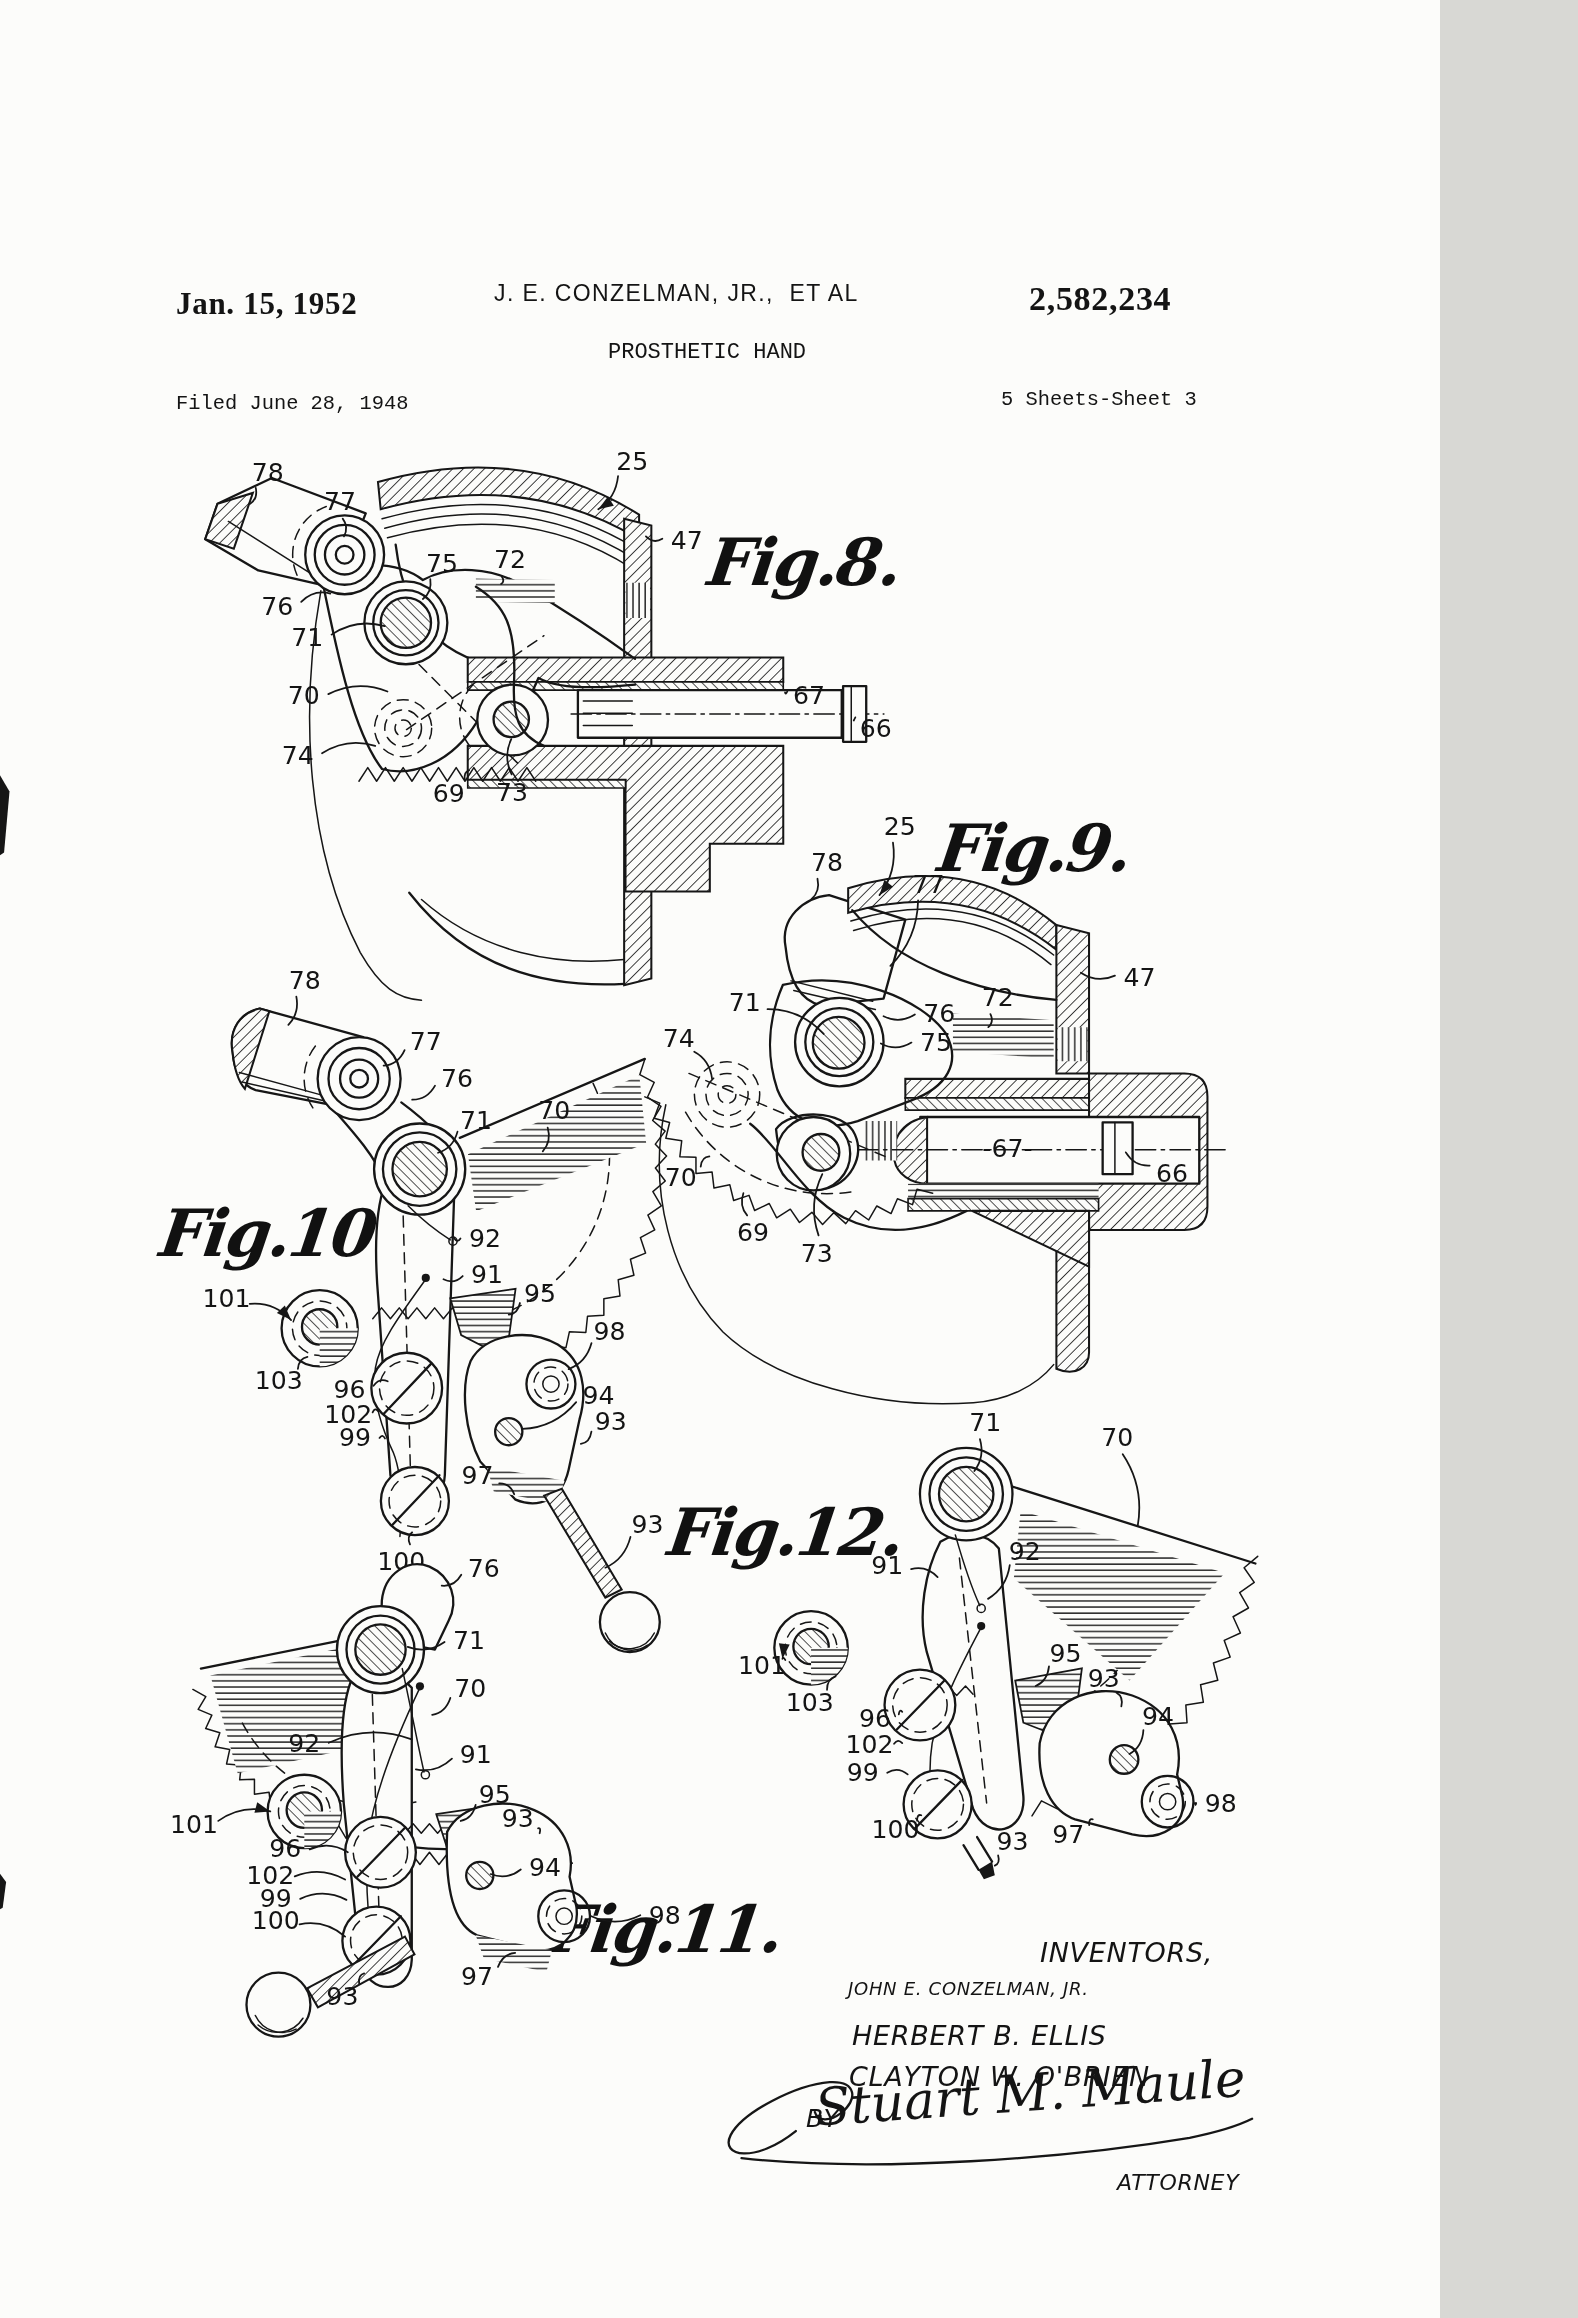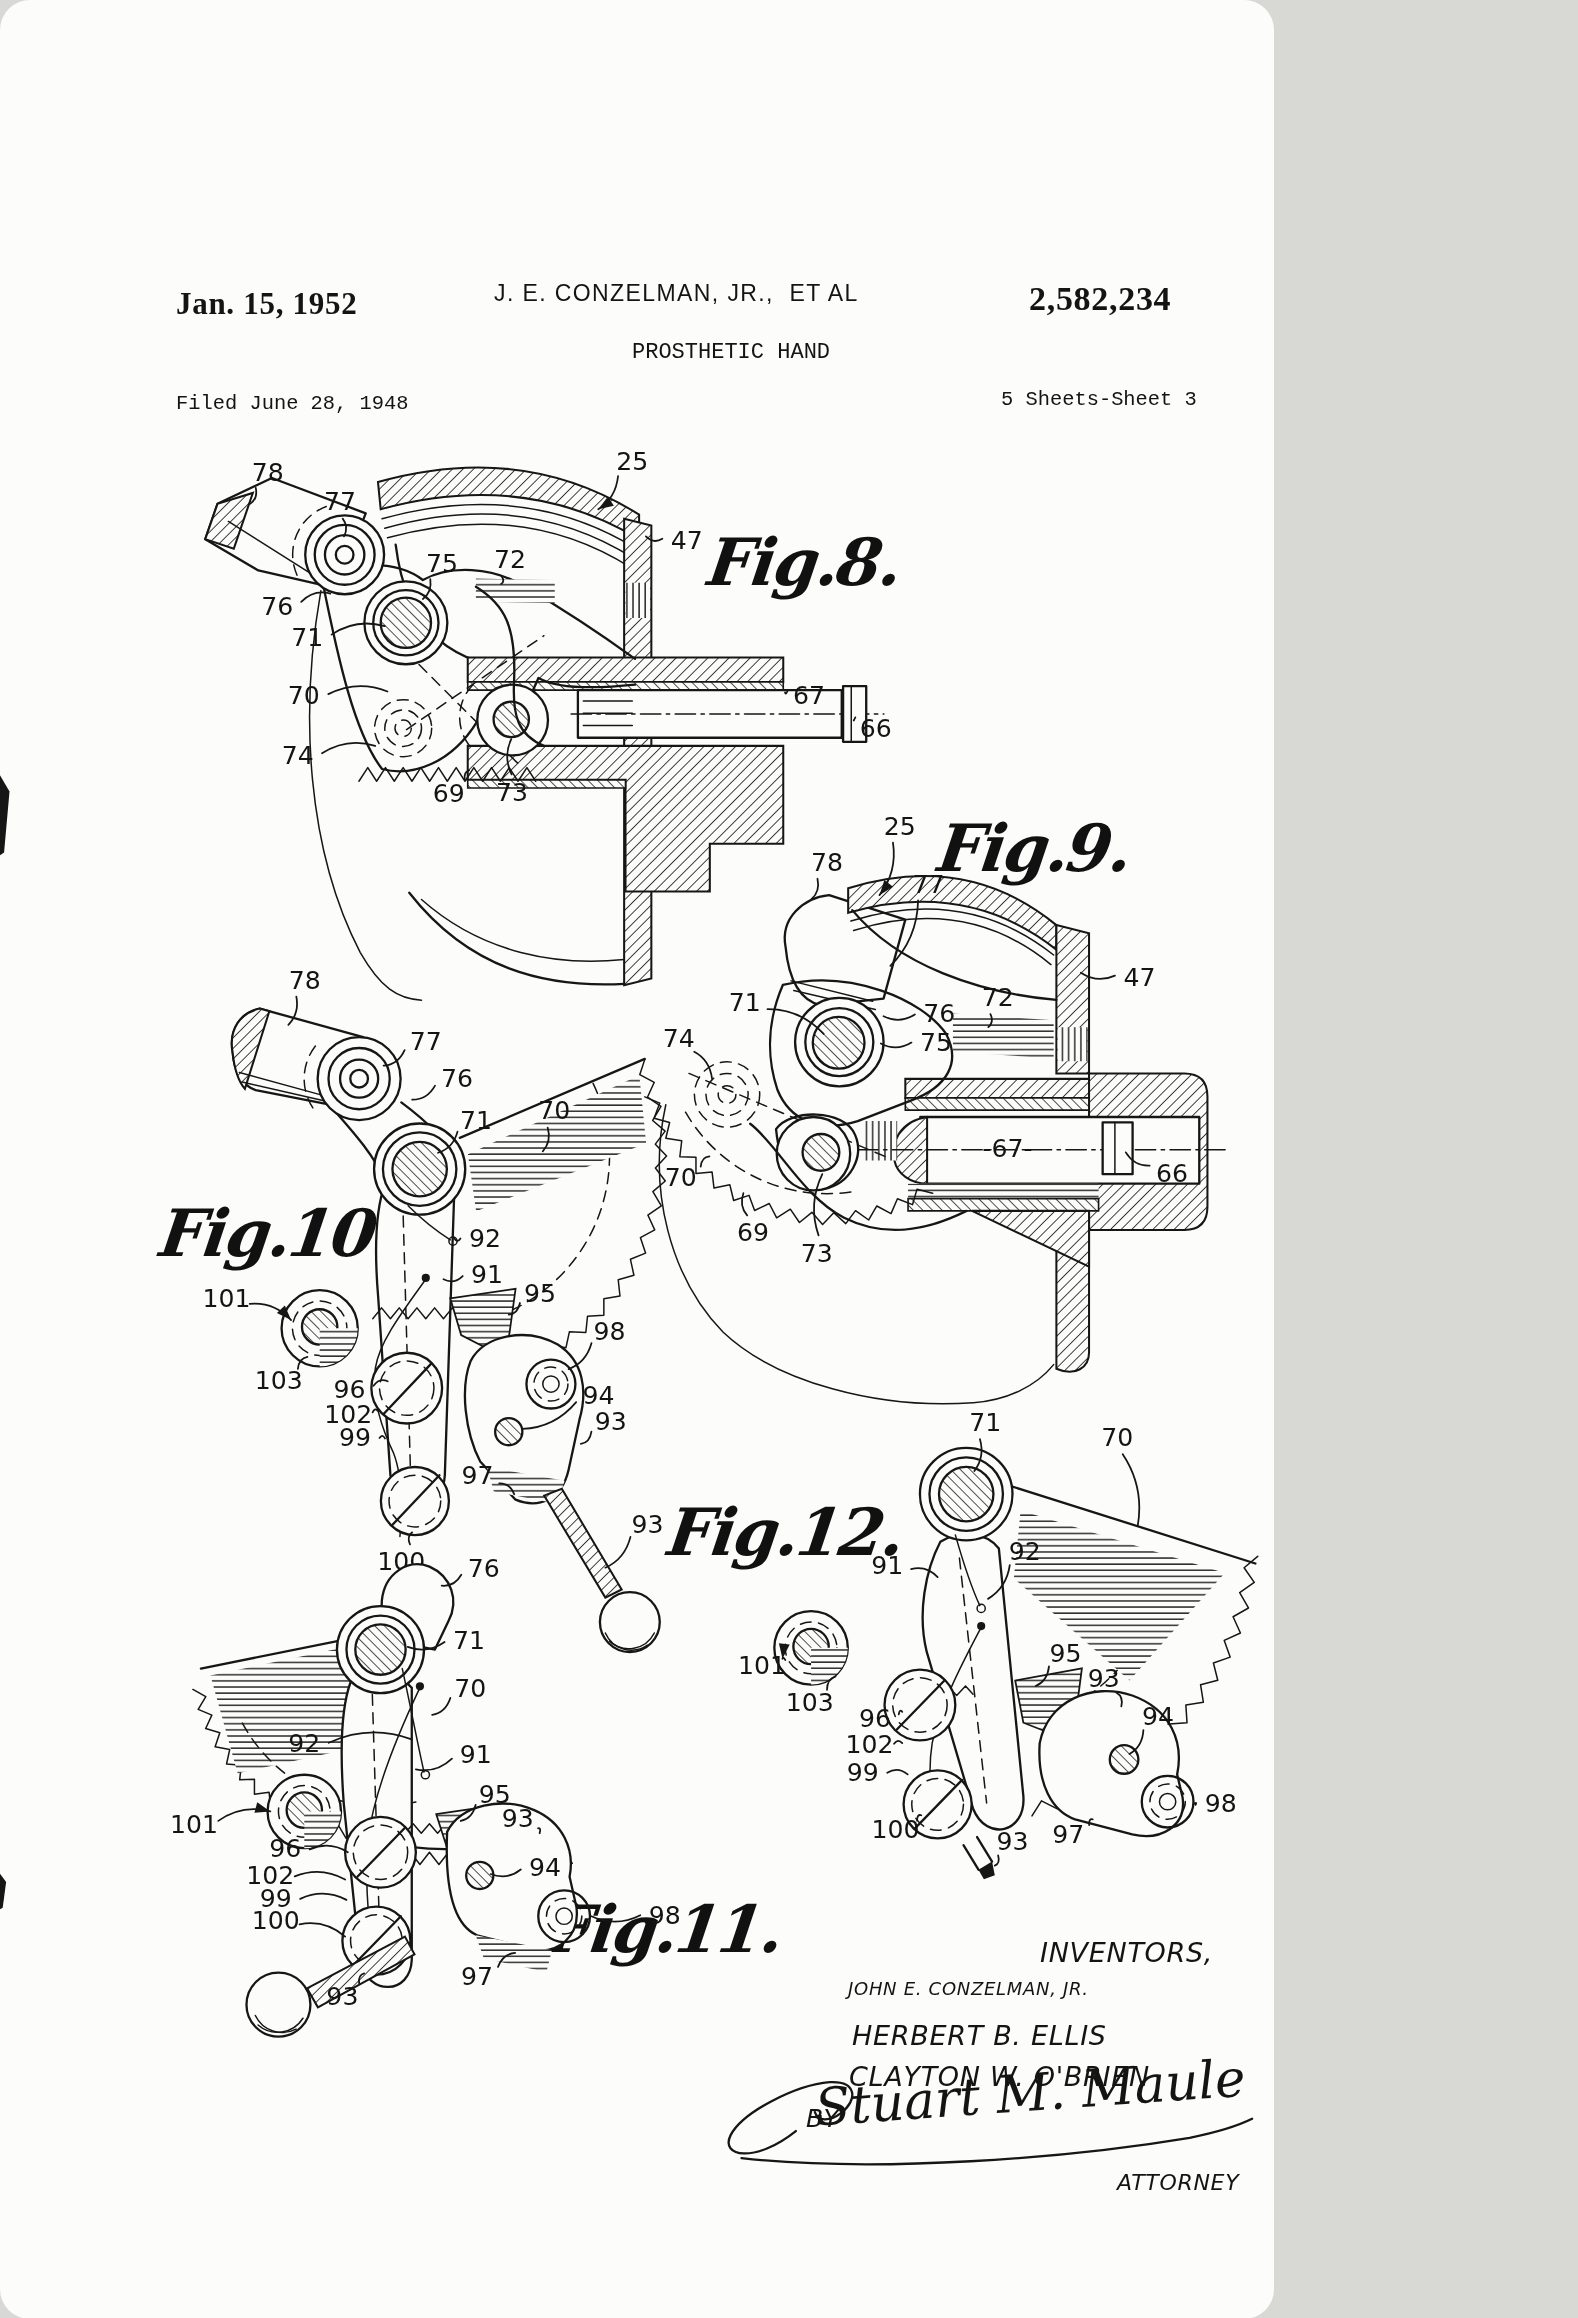--- a/index.html
+++ b/index.html
@@ -1,22 +1,22 @@
 <!DOCTYPE html>
 <html style="font-size:11px"><head>
 <meta charset="utf-8">
 <style>
   html,body{margin:0;padding:0;background:#d8d8d4;}
-  .page{position:relative;width:1274px;height:2319px;background:#fcfcfa;overflow:hidden;
-        font-family:"Liberation Serif",serif;color:#141414;border-radius:30px;}
+  .page{position:relative;width:1440px;height:2319px;background:#fcfcfa;overflow:hidden;
+        font-family:"Liberation Serif",serif;color:#141414;}
   .abs{position:absolute;}
   .hdr-date{left:176px;top:286px;font:bold 31px "Liberation Serif",serif;letter-spacing:0.7px;}
   .hdr-name{left:494px;top:280px;font:23px "Liberation Sans",sans-serif;letter-spacing:1.4px;white-space:pre;}
   .hdr-num{left:1029px;top:280px;font:bold 34px "Liberation Serif",serif;letter-spacing:0.7px;}
-  .hdr-title{left:608px;top:340px;font:22px "Liberation Mono",monospace;margin-left:24px;}
+  .hdr-title{left:608px;top:340px;font:22px "Liberation Mono",monospace;}
   .hdr-filed{left:176px;top:392px;font:20.4px "Liberation Mono",monospace;}
   .hdr-sheet{left:957px;top:388px;font:20.4px "Liberation Mono",monospace;margin-left:44px;}
   .cap{position:absolute;font-family:"DejaVu Serif",serif;font-style:italic;font-weight:bold;
        font-size:65px;letter-spacing:-2.7px;color:#111;transform:skewX(-8deg);white-space:nowrap;}
   svg.fig{position:absolute;overflow:visible;}
   .ln{fill:none;stroke:#161616;stroke-width:3.4;stroke-linecap:round;stroke-linejoin:round;}
   .thin{stroke-width:2.2;}
   .ldr{stroke-width:2.6;}
   .dash{stroke-dasharray:16 11;}
   .dd{stroke-dasharray:30 8 5 8;}

